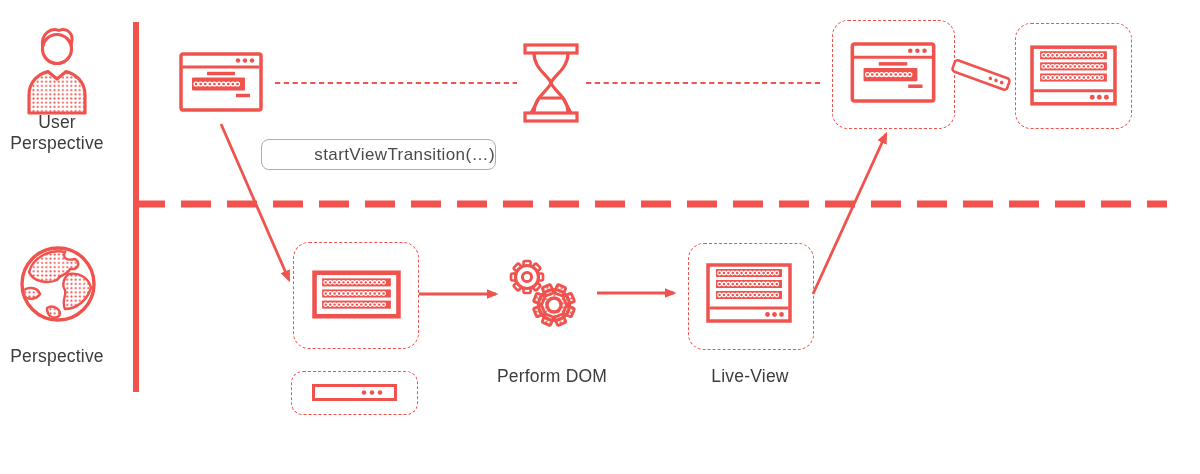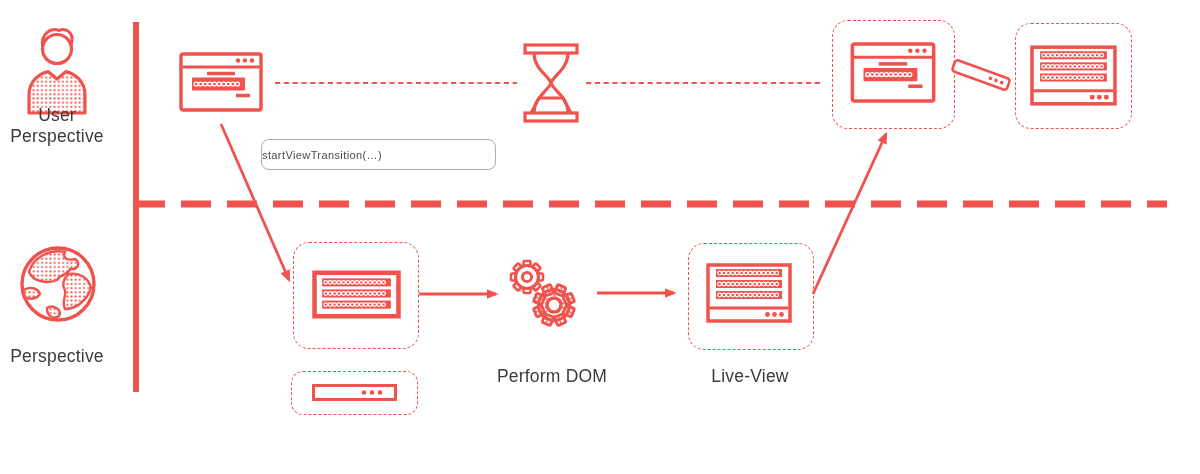--- a/index.html
+++ b/index.html
@@ -27,25 +27,25 @@
     text-align:center;
   }
   .lane-label span,.step-label span{display:block;}
   
   .dashed-box{
     border:1.6px dashed var(--accent);
     border-radius:16px;
     background:transparent;
   }
   .callout{
-    display:flex;align-items:center;justify-content:flex-start;
+    display:flex;align-items:center;justify-content:flex-end;
     border:1.5px solid var(--callout-border);
     border-radius:8px;
     color:var(--callout-text);
-    font-size:11px;letter-spacing:.4px;
+    font-size:17px;letter-spacing:.4px;
     background:#fff;
   }
 </style>
 </head>
 <body>
 
 <div class="stage">
 
   <svg width="0" height="0" style="position:absolute" aria-hidden="true">
     <defs>
@@ -67,21 +67,21 @@
     <line x1="419" y1="294" x2="496" y2="294" class="s" stroke-width="2.8" marker-end="url(#ah)"></line>
     <line x1="597" y1="293" x2="674" y2="293" class="s" stroke-width="2.8" marker-end="url(#ah)"></line>
     <line x1="813" y1="294" x2="886" y2="134" class="s" stroke-width="2.8" marker-end="url(#ah)"></line>
   </svg>
 
   <svg class="abs" style="left:23px;top:25px" width="68" height="90" viewBox="0 0 68 90">
     <path d="M19.5,21 C18,9 28,2 36,5.5 C44,2 51,9 48.5,18 C43,13 36,15 33,11 C28,17 23,15 19.5,21 Z" class="swh" stroke-width="3"></path>
     <circle cx="34" cy="24" r="14.5" class="swh" stroke-width="3.2"></circle>
     <path d="M6,88 L6,70 C6,56 16,49 25,46.5 L34,54 L43,46.5 C52,49 62,56 62,70 L62,88 Z" class="fht" stroke-width="3.2" stroke-linejoin="round"></path>
   </svg>
-  <div class="abs lane-label" style="left:0;top:105px;width:114px">
+  <div class="abs lane-label" style="left:0;top:112px;width:114px">
     <span>User</span>
     <span>Perspective</span>
   </div>
 
   <svg class="abs" style="left:19px;top:244px" width="78" height="80" viewBox="0 0 78 80">
     <defs>
         <clipPath id="globeclip">
           <circle cx="39" cy="40" r="34.4"></circle>
         </clipPath>
       </defs>

